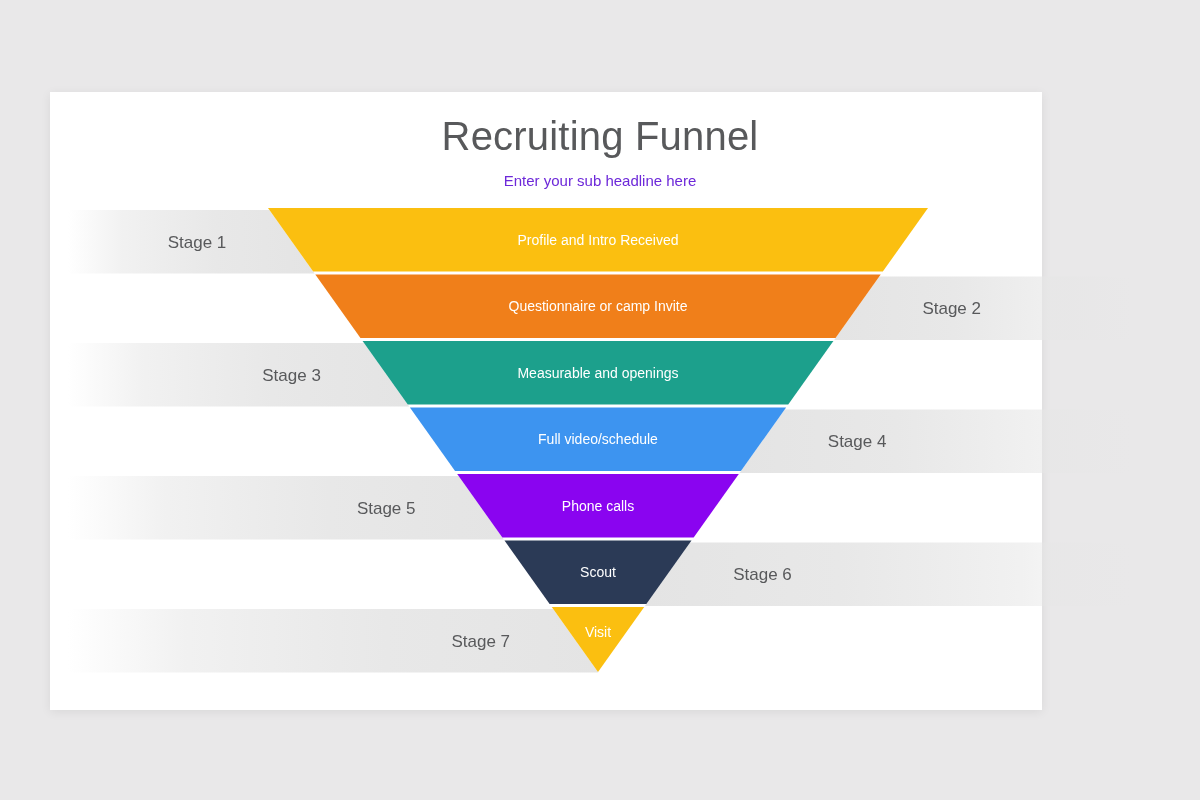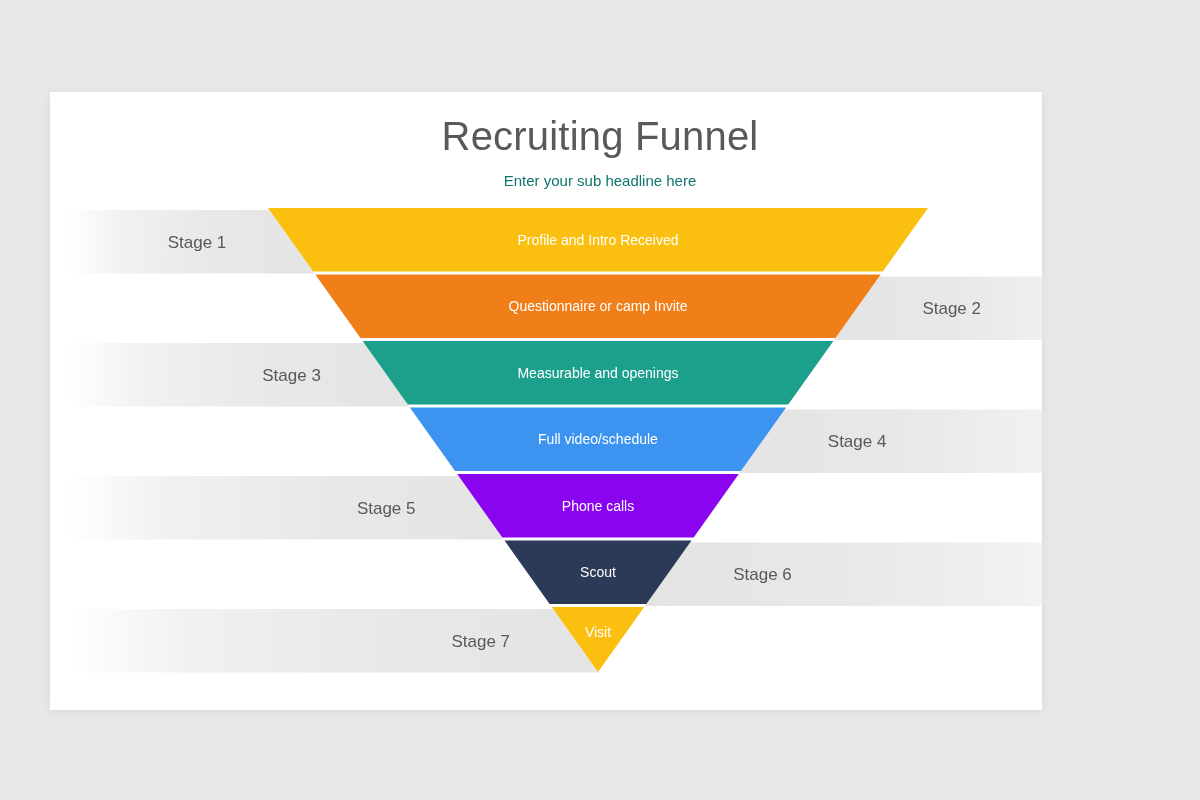--- a/index.html
+++ b/index.html
@@ -37,21 +37,21 @@
     letter-spacing: 0.2px;
   }
   #subtitle {
     position: absolute;
     left: 0;
     top: 80px;
     width: 1100px;
     text-align: center;
     font-size: 15px;
     font-weight: 400;
-    color: #0f766e;
+    color: #6d28d9;
   }
   #funnel-svg {
     position: absolute;
     left: 0;
     top: 0;
     width: 1100px;
     height: 618px;
   }
   .stage-label-text {
     font-family: "Liberation Sans", sans-serif;

